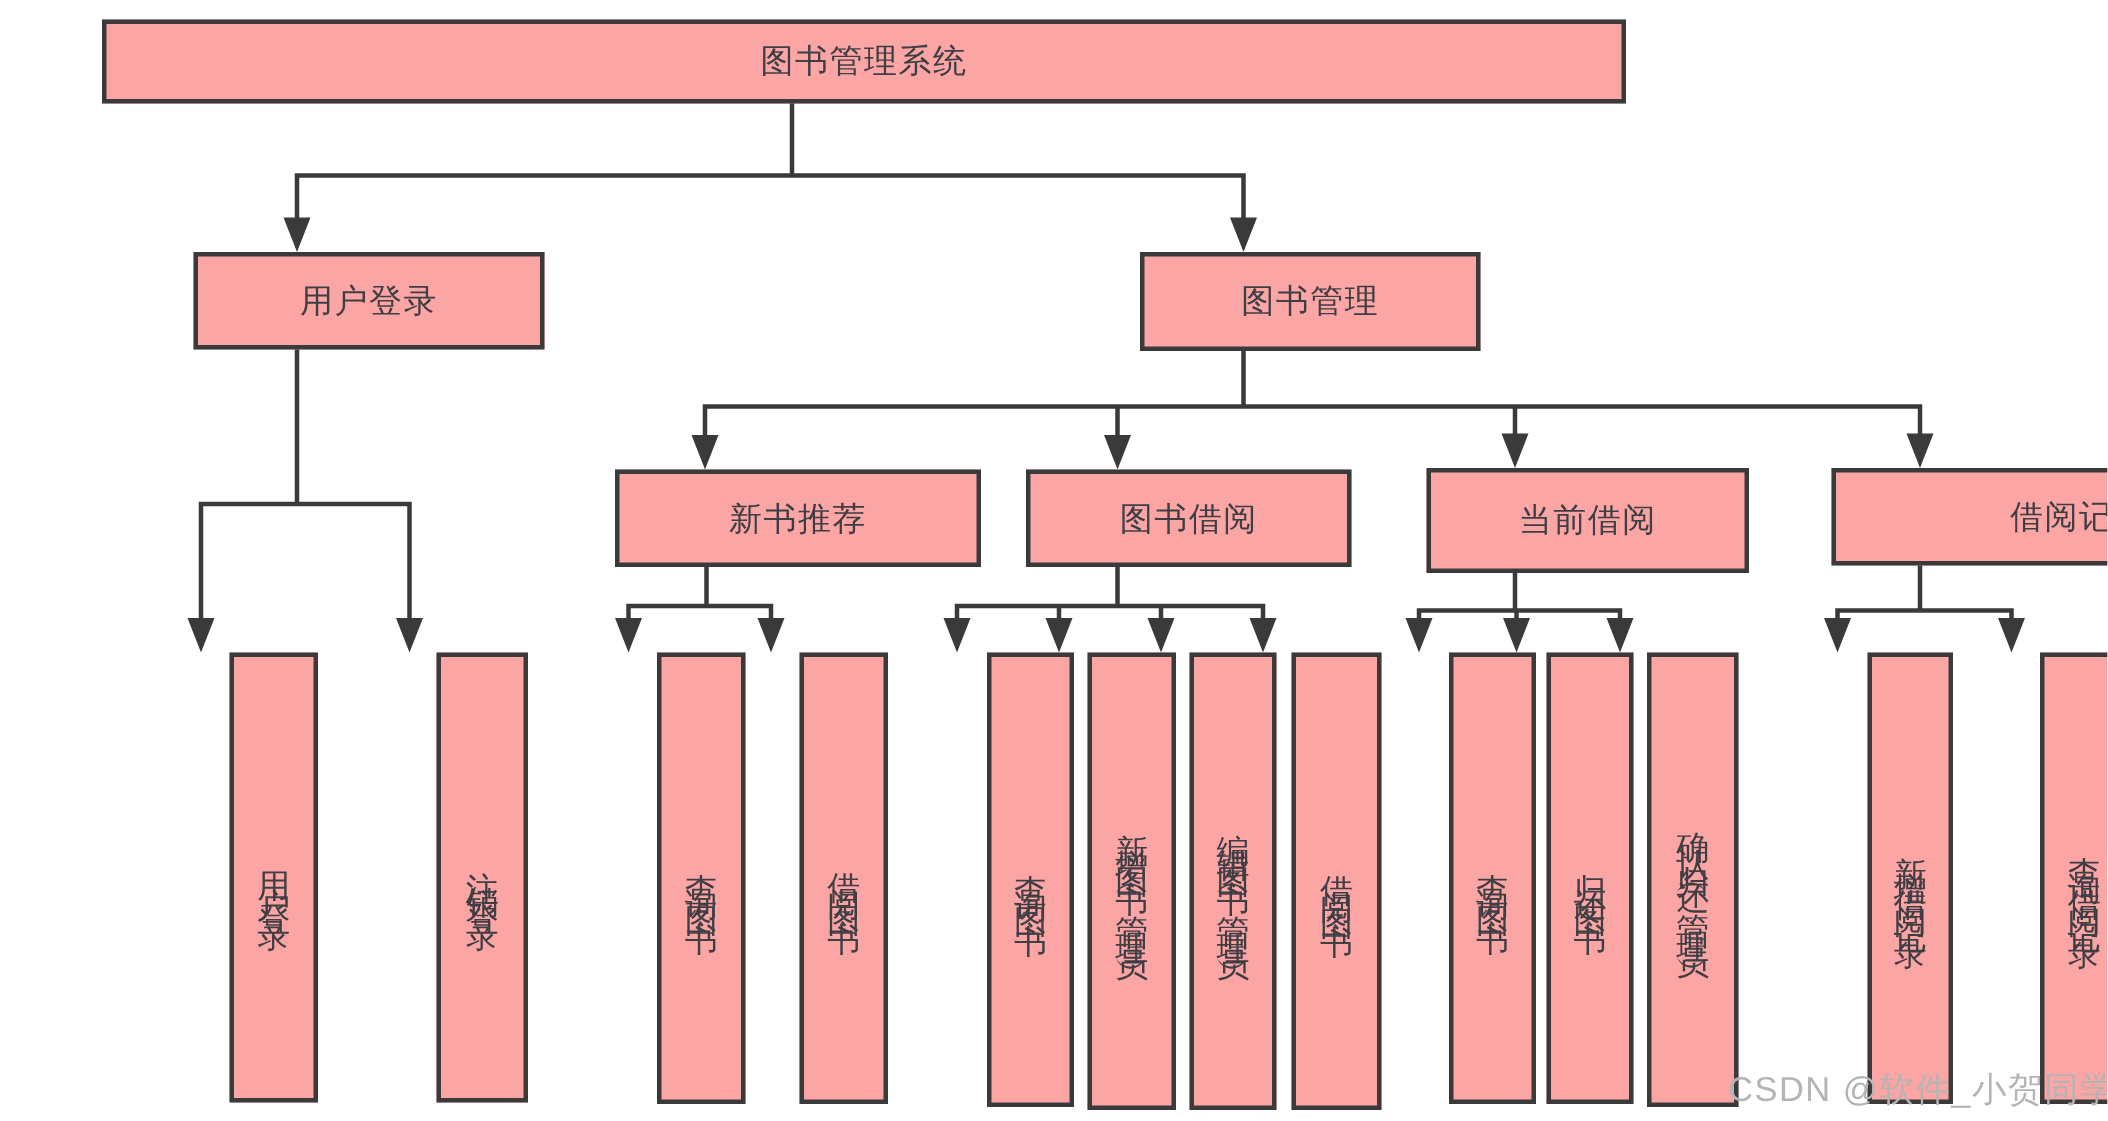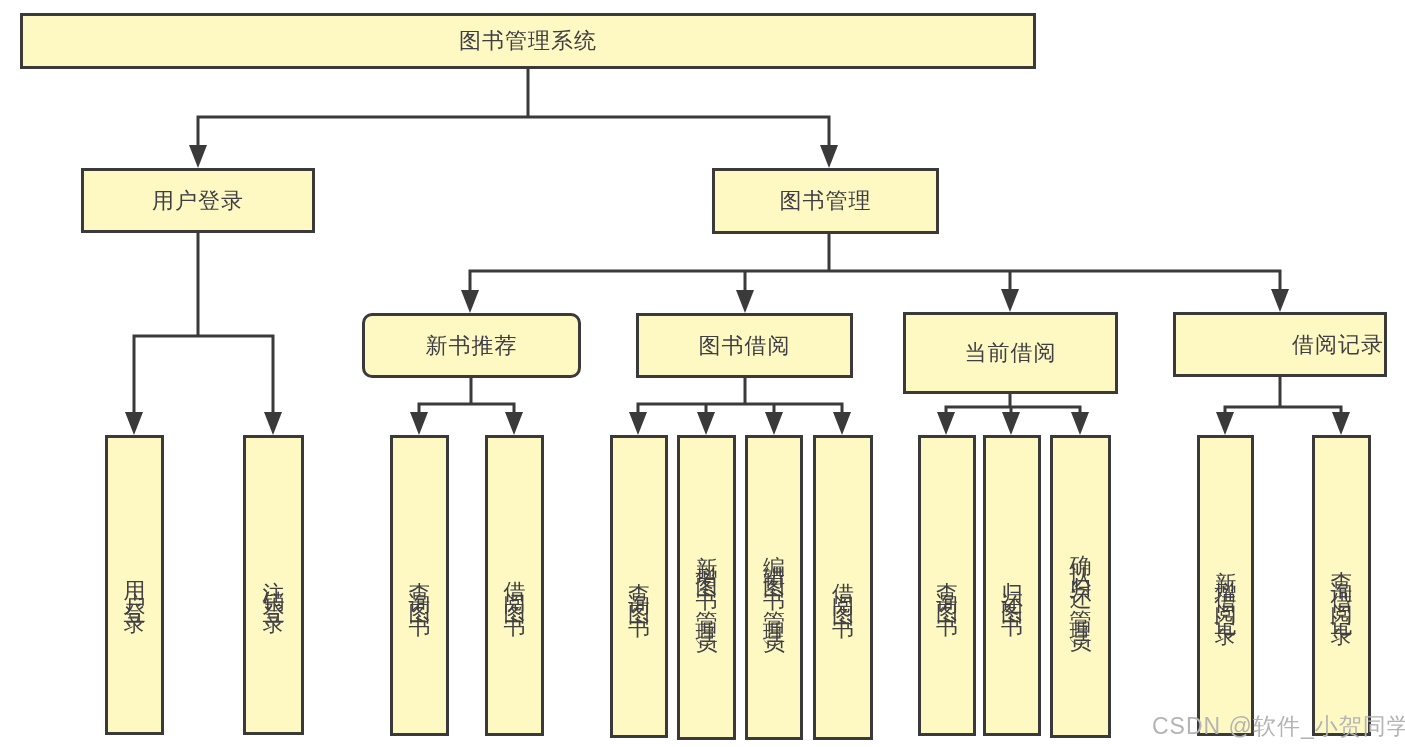--- a/index.html
+++ b/index.html
@@ -8,26 +8,27 @@
     width: 1405px;
     height: 747px;
     background: #ffffff;
     overflow: hidden;
     font-family: "Liberation Sans", "DejaVu Sans", sans-serif;
   }
   #edges { position: absolute; left: 0; top: 0; }
   .node {
     position: absolute;
     box-sizing: border-box;
-    background: #fef9c3;
+    background: #fca5a5;
     border: 3px solid #3a3a3a;
     display: flex;
     align-items: center;
     justify-content: center;
     z-index: 2;
+    margin-left: 48px;
   }
   .node .lbl {
     color: #3e3e44;
     font-size: 22px;
     letter-spacing: 1px;
     white-space: nowrap;
   }
   .leaf .lbl {
     writing-mode: vertical-rl;
     text-orientation: mixed;
@@ -96,27 +97,27 @@
     <span class="lbl">图书管理系统</span>
   </div>
 
   <div class="node" style="left:81px; top:168px; width:234px; height:65px;">
     <span class="lbl">用户登录</span>
   </div>
   <div class="node" style="left:712px; top:168px; width:227px; height:66px;">
     <span class="lbl">图书管理</span>
   </div>
 
-  <div class="node" style="left:362px; top:313px; width:219px; height:65px;border-radius:10px;">
+  <div class="node" style="left:362px; top:313px; width:244px; height:65px;">
     <span class="lbl">新书推荐</span>
   </div>
   <div class="node" style="left:636px; top:313px; width:217px; height:65px;">
     <span class="lbl">图书借阅</span>
   </div>
-  <div class="node" style="left:903px; top:312px; width:215px; height:82px;">
+  <div class="node" style="left:903px; top:312px; width:215px; height:70px;">
     <span class="lbl">当前借阅</span>
   </div>
   <div class="node" style="left:1173px; top:312px; width:214px; height:65px;justify-content:flex-end;">
     <span class="lbl">借阅记录</span>
   </div>
 
   <div class="node leaf" style="left:105px; top:435px; width:59px; height:300px;">
     <span class="lbl">用户登录</span>
   </div>
   <div class="node leaf" style="left:243px; top:435px; width:61px; height:300px;">

